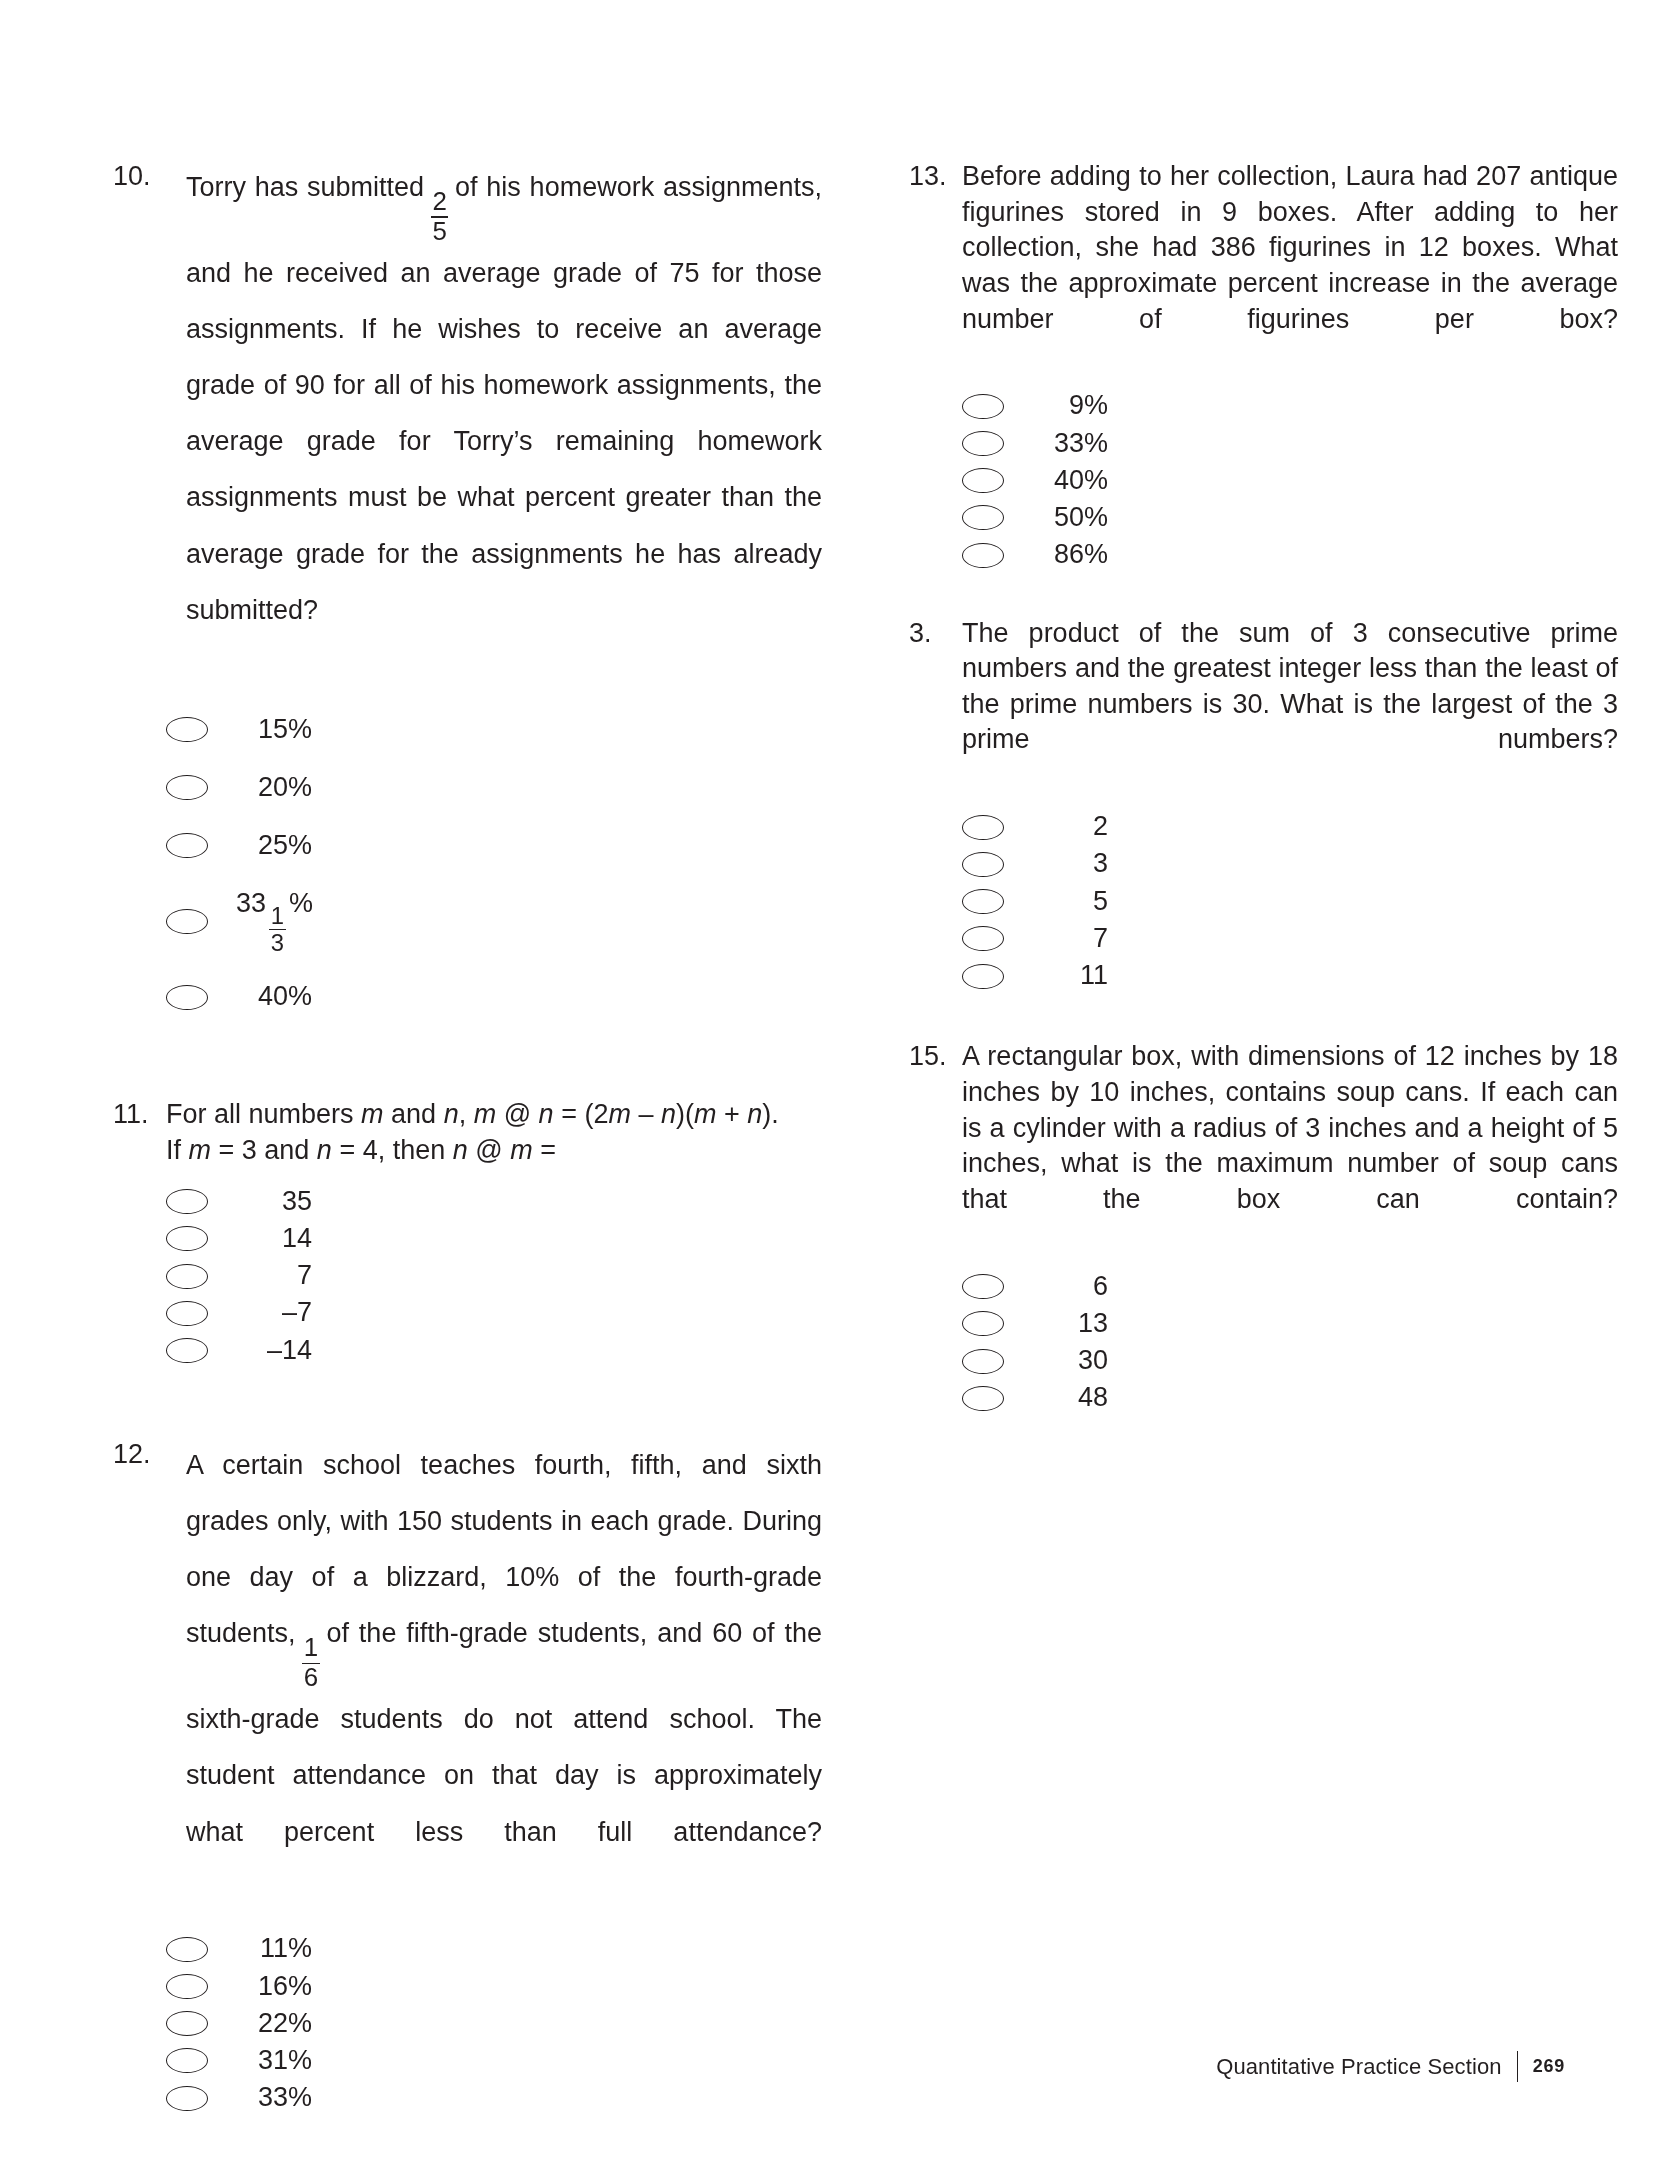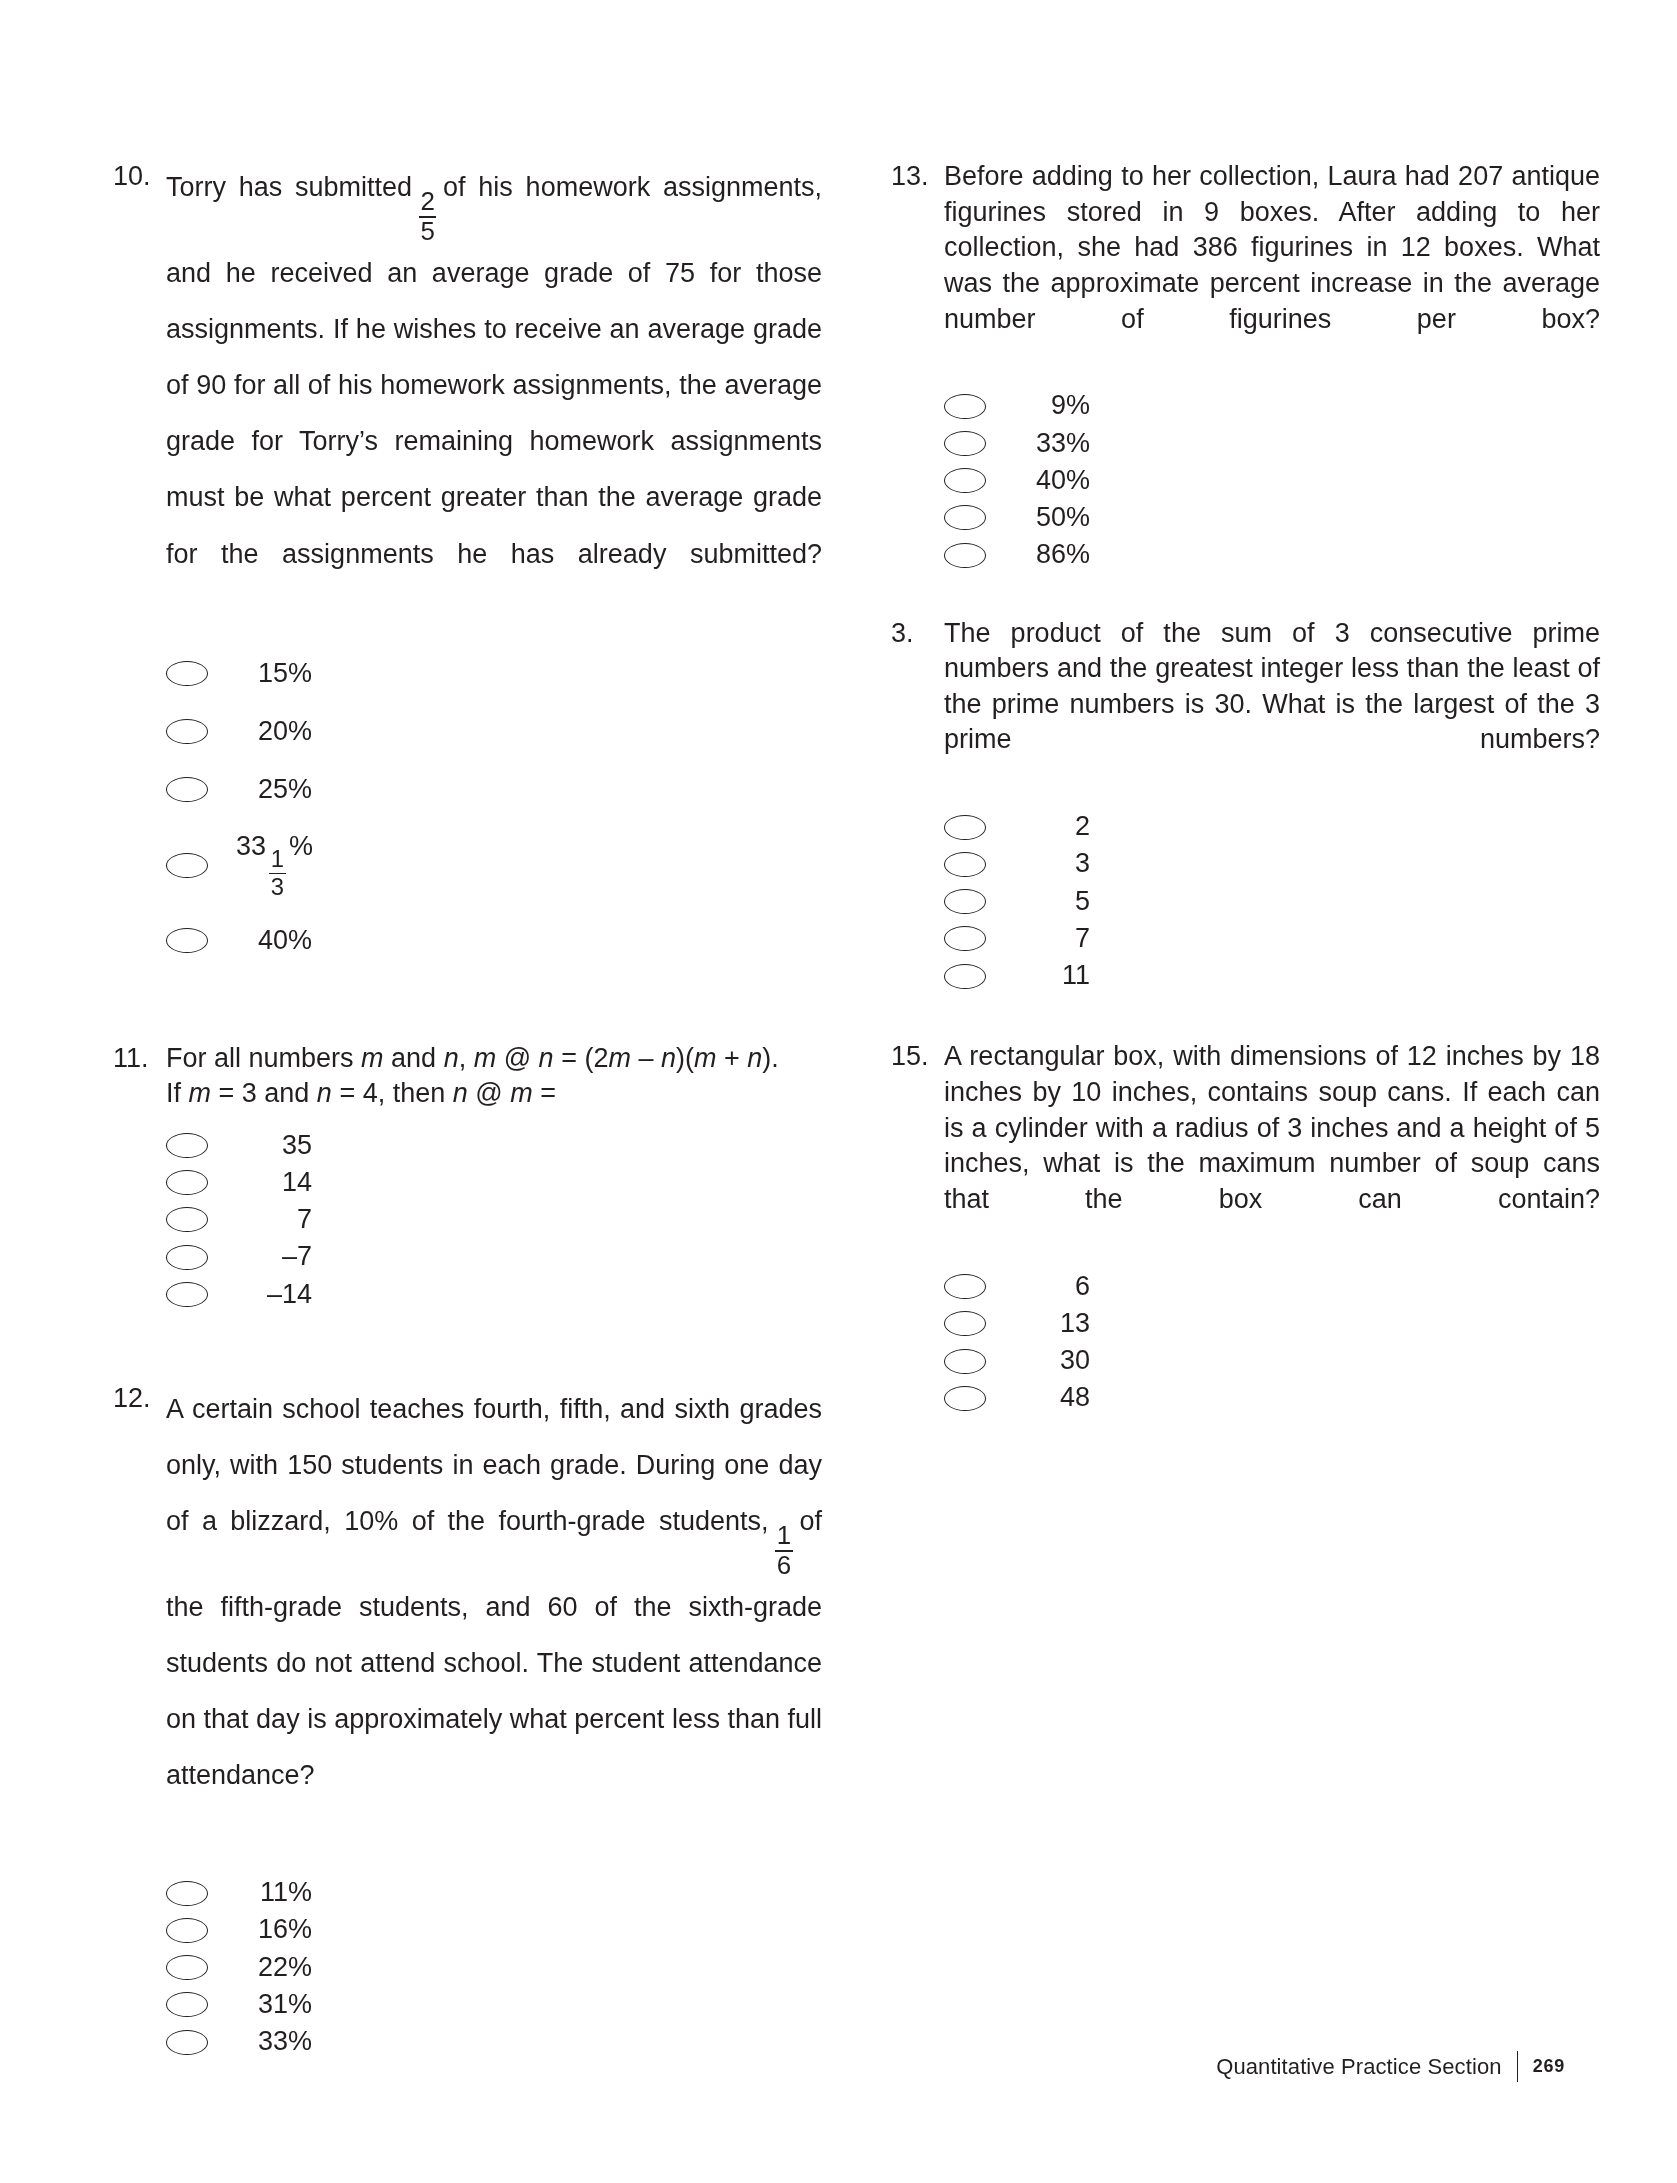--- a/index.html
+++ b/index.html
@@ -21,21 +21,21 @@
     inset: 0;
     padding: 0;
   }
 
   .columns {
     position: absolute;
     left: 113px;
     top: 159px;
     width: 1483px;
     display: flex;
-    gap: 69px;
+    gap: 87px;
     align-items: flex-start;
   }
   .col {
     width: 709px;
     flex: 0 0 709px;
   }
 
   
   .q {
     display: flex;
@@ -50,20 +50,21 @@
     white-space: nowrap;
   }
   .q-body {
     flex: 1 1 auto;
     text-align: justify;
     text-justify: inter-word;
     hyphens: none;
   }
   .q-body.loose {
     line-height: 2.08;
+    margin-left: 20px;
   }
   .q-body.tight {
     line-height: 1.32;
   }
   .q-body::after {
     content: "";
     display: inline-block;
     width: 100%;
   }
   .q-body.last-no-justify::after { content: none; }

